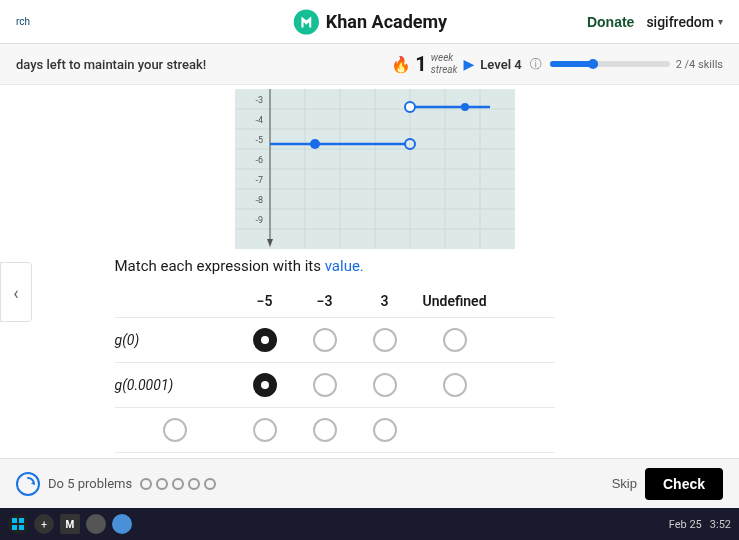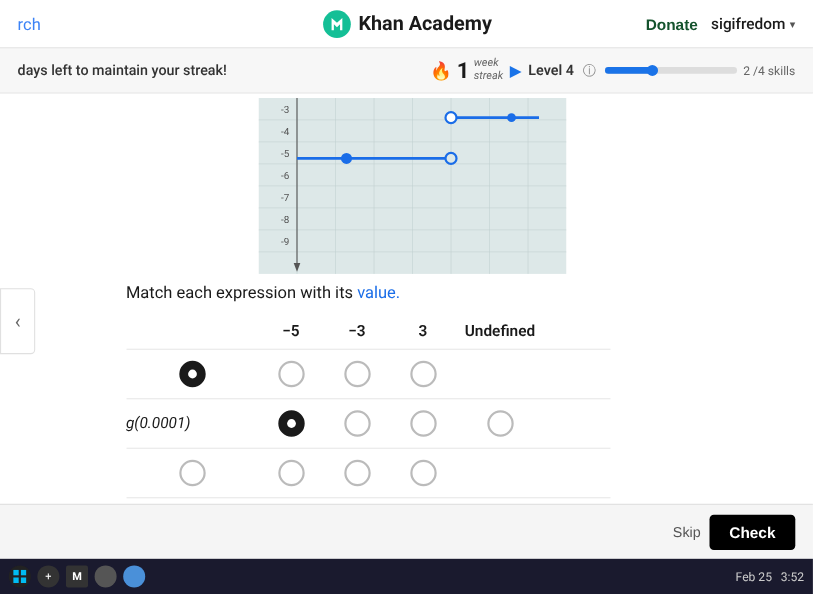--- a/index.html
+++ b/index.html
@@ -398,21 +398,21 @@
       align-items: center;
       gap: 8px;
       font-size: 11px;
       color: #ccc;
     }
   </style>
 </head>
 <body>
 
 <div class="navbar">
-  <span style="font-size:15px;color:#3b82f6;">rch</span>
+  <span style="font-size:10px;color:#0c4a6e;">rch</span>
   <div class="navbar-brand">
 
     <svg class="khan-logo" viewBox="0 0 40 40">
       <circle cx="20" cy="20" r="18" fill="#14bf96"></circle>
       <path d="M13 28 L13 12 L20 18 L27 12 L27 28 L24 28 L24 20 L20 24 L16 20 L16 28 Z" fill="white"></path>
     </svg>
     <span class="navbar-title">Khan Academy</span>
   </div>
   <div class="navbar-right">
     <button class="donate-btn">Donate</button>
@@ -511,20 +511,21 @@
 
         <div class="answer-header">
           <div class="answer-header-cell"></div>
           <div class="answer-header-cell">−5</div>
           <div class="answer-header-cell">−3</div>
           <div class="answer-header-cell">3</div>
           <div class="answer-header-cell">Undefined</div>
         </div>
 
         <div class="answer-row">
+          <div class="row-label">g(0)</div>
           <div class="radio-option">
             <div class="radio-circle filled"></div>
           </div>
           <div class="radio-option">
             <div class="radio-circle"></div>
           </div>
           <div class="radio-option">
             <div class="radio-circle"></div>
           </div>
           <div class="radio-option">
@@ -577,20 +578,36 @@
           <div class="radio-option">
             <div class="radio-circle"></div>
           </div>
         </div>
       </div>
     </div>
   </div>
 </div>
 
 <div class="bottom-bar" style="position: absolute; bottom: 32px; left: 0; right: 0;">
+  <div class="bottom-left">
+    <div class="progress-icon">
+      <svg width="16" height="16" viewBox="0 0 16 16">
+        <path d="M8 2 A6 6 0 0 1 14 8" fill="none" stroke="#1a73e8" stroke-width="2" stroke-linecap="round"></path>
+        <polygon points="14,5 14,8 11,8" fill="#1a73e8"></polygon>
+      </svg>
+    </div>
+    <span class="do-problems-text">Do 5 problems</span>
+    <div class="progress-dots">
+      <div class="prog-dot"></div>
+      <div class="prog-dot"></div>
+      <div class="prog-dot"></div>
+      <div class="prog-dot"></div>
+      <div class="prog-dot"></div>
+    </div>
+  </div>
   <div class="bottom-right">
     <button class="skip-btn">Skip</button>
     <button class="check-btn">Check</button>
   </div>
 </div>
 
 <div class="taskbar" style="height: 32px; bottom: 0;">
   <div class="taskbar-btn" style="background:#222; border-radius:50%; width:20px; height:20px;">
     <svg width="12" height="12" viewBox="0 0 12 12">
       <rect x="0" y="0" width="5" height="5" fill="#00bcf2"></rect>

